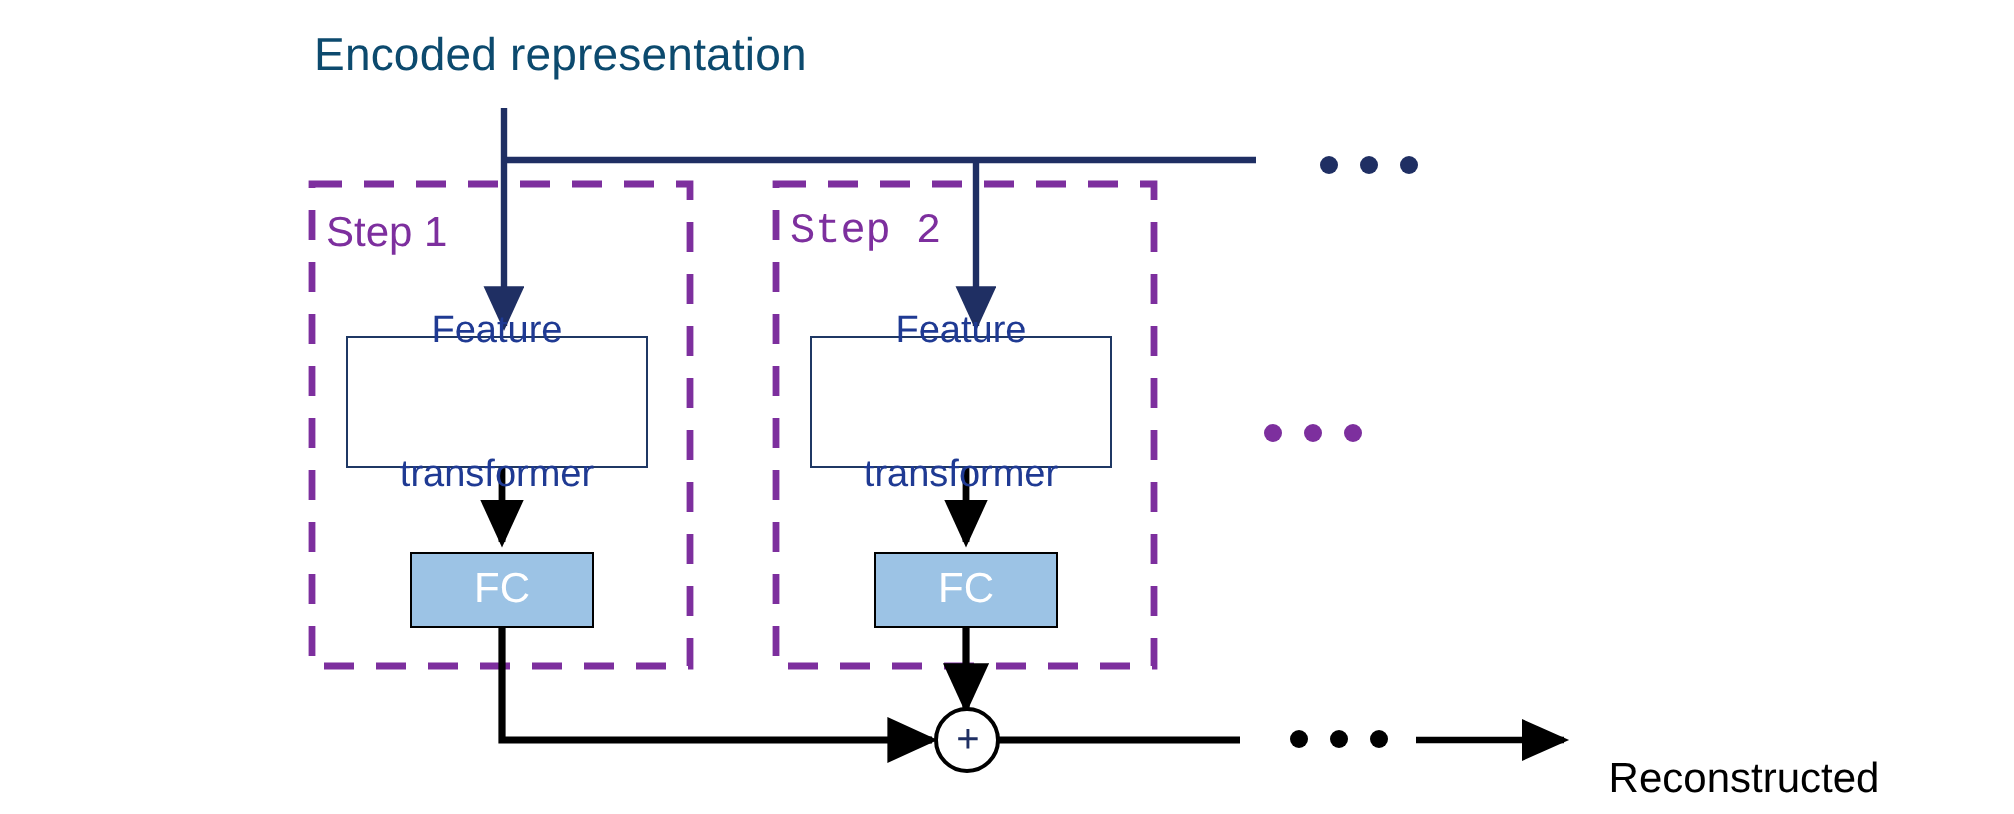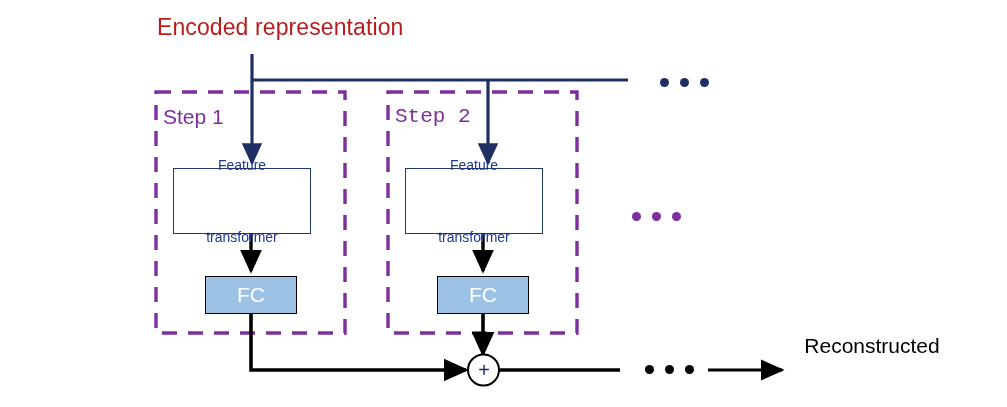--- a/index.html
+++ b/index.html
@@ -25,44 +25,44 @@
     height: 407px;
   }
   .abs {
     position: absolute;
   }
   
   .label-encoded {
     left: 157px;
     top: 14px;
     font-size: 23px;
-    color: #b91c1c;
+    color: #0c4a6e;
     letter-spacing: 0.1px;
     white-space: nowrap;
   }
   .label-step {
     font-size: 21px;
     color: #7D2F9E;
     white-space: nowrap;
   }
   .step1-label { left: 163px; top: 105px; }
   .step2-label { left: 395px; top: 105px; font-family: Liberation Mono, monospace; }
 
   .ft-box {
-    width: 138px;
+    width: 151px;
     height: 66px;
     border: 1.4px solid #1F3864;
     background: #ffffff;
     box-sizing: border-box;
     display: flex;
     flex-direction: column;
     align-items: center;
     justify-content: center;
     color: #1F3A93;
-    font-size: 14px;
+    font-size: 19px;
     line-height: 25px;
     text-align: center;
     gap: 47px;
   }
   .ft-box span { display: block; white-space: nowrap; }
   .ft1 { left: 173px; top: 168px; }
   .ft2 { left: 405px; top: 168px; }
 
   .fc-box {
     width: 92px;
@@ -81,21 +81,21 @@
 
   .label-recon {
     left: 782px;
     top: 332px;
     width: 180px;
     font-size: 21px;
     color: #000000;
     line-height: 28px;
     text-align: center;
   }
-  .label-recon span { display: block; white-space: nowrap; }
+  .label-recon span { display: block; white-space: nowrap; margin-top: 44px; }
 
   
   .dots {
     display: flex;
     gap: 11px;
     align-items: center;
   }
   .dots i {
     display: block;
     width: 9px;

